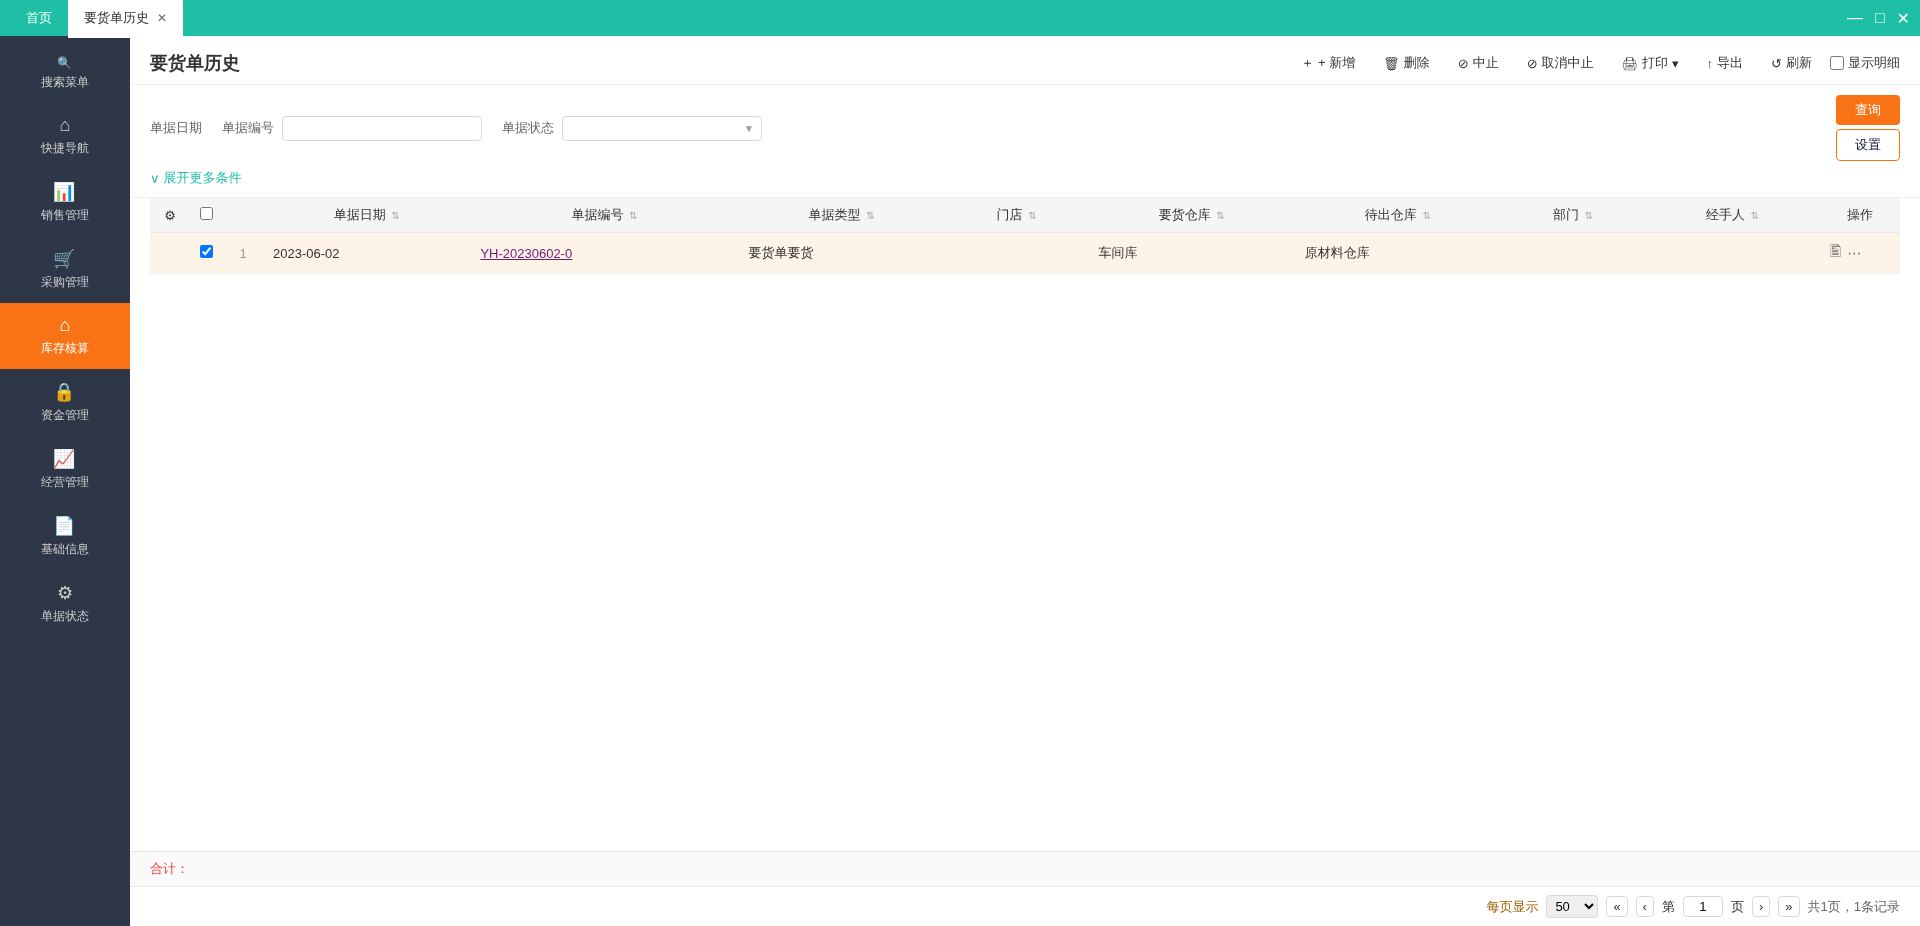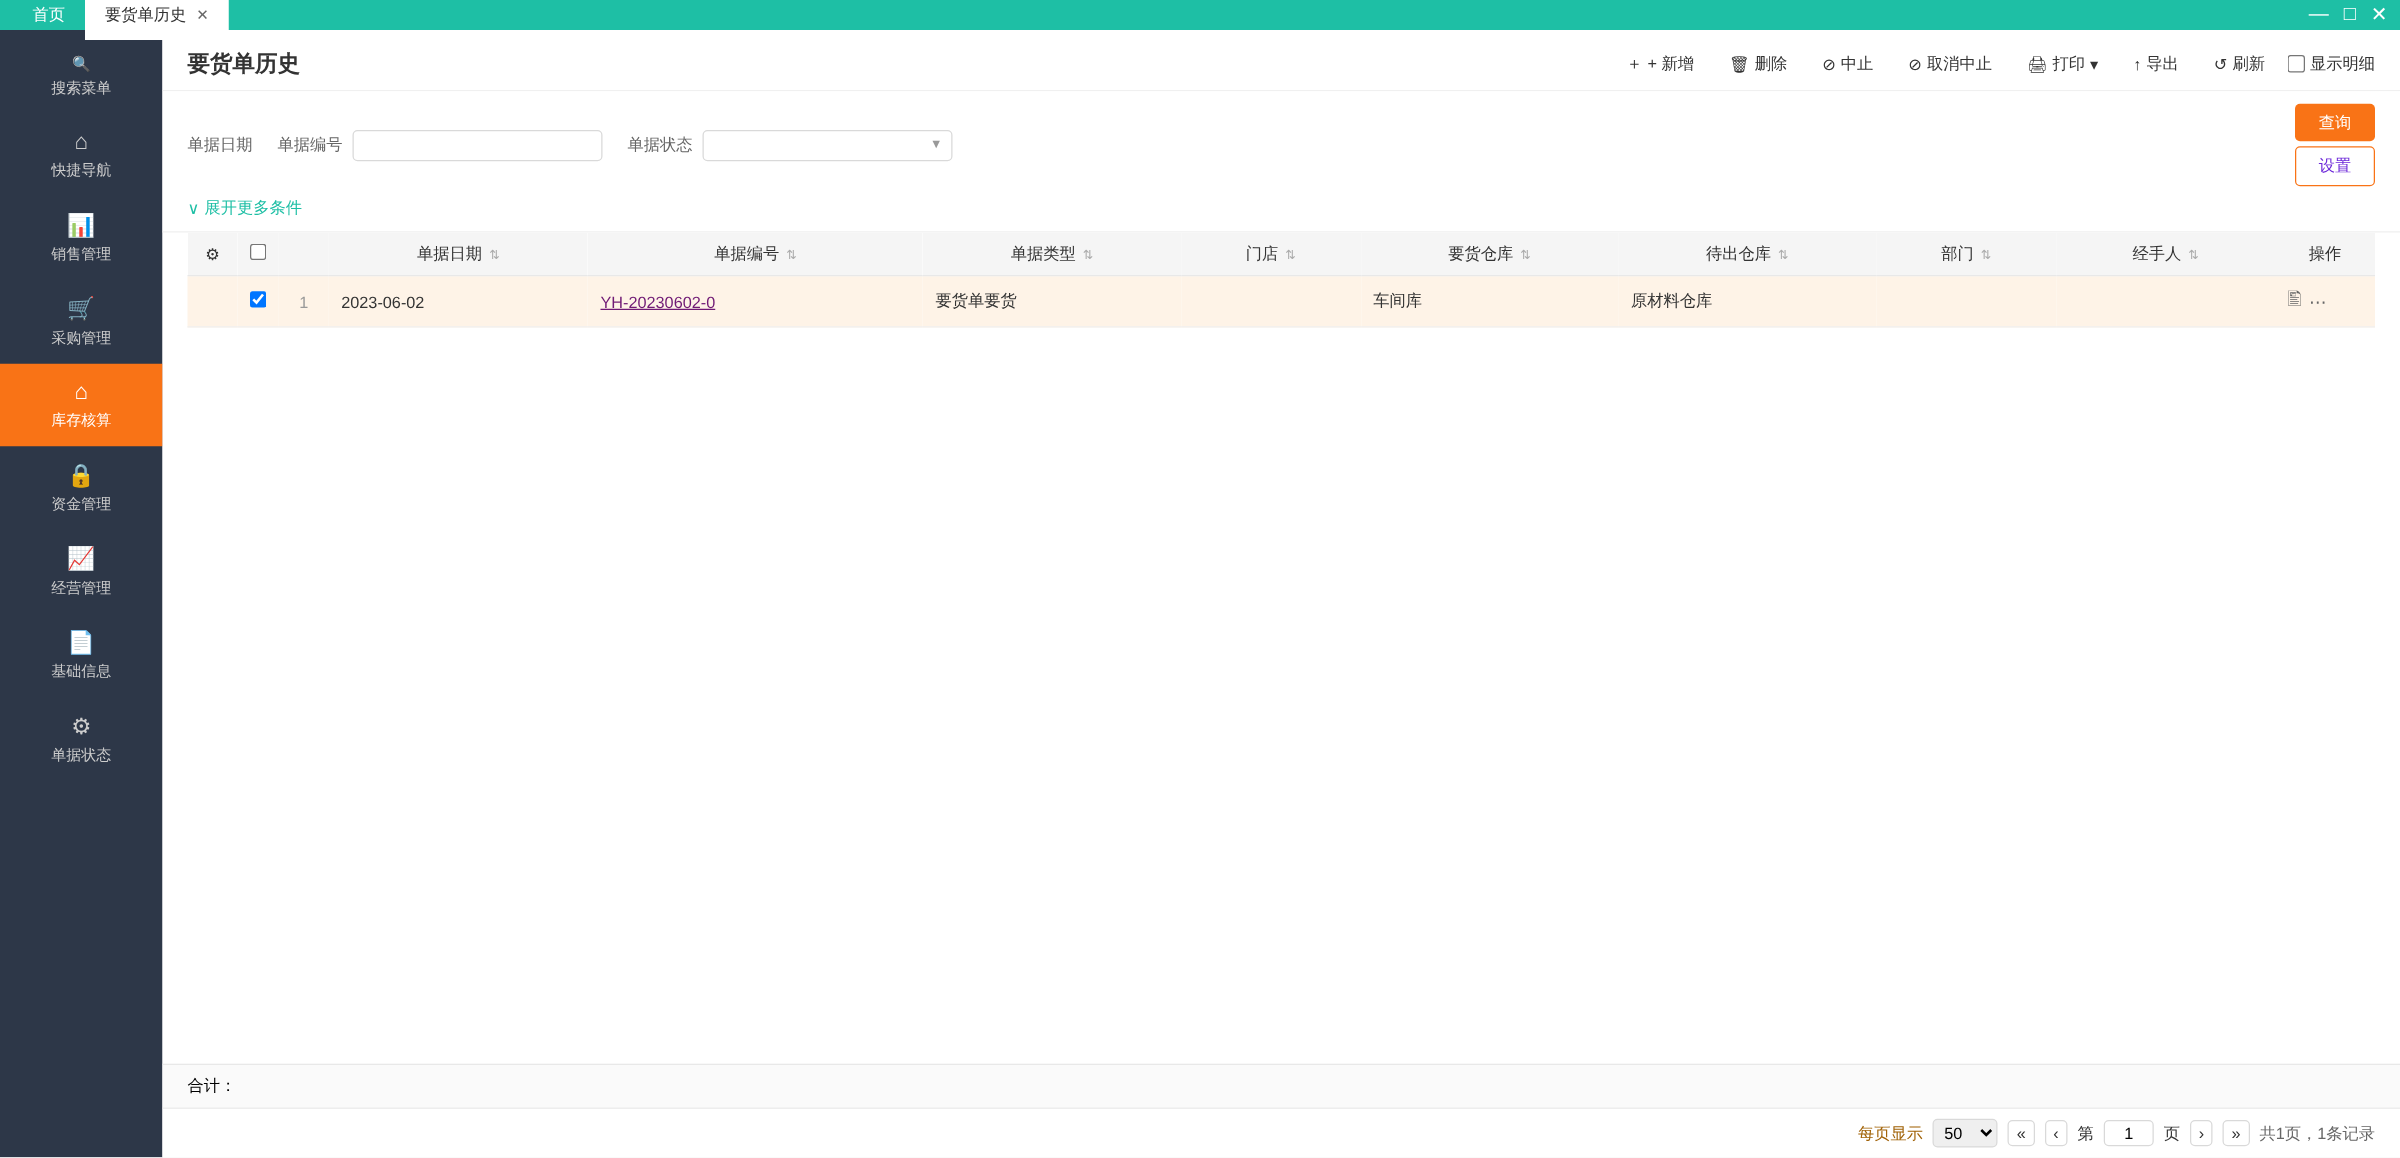--- a/index.html
+++ b/index.html
@@ -1,19 +1,19 @@
 <!DOCTYPE html>
 <html><head>
   <meta charset="utf-8">
   <style>
     * { margin: 0; padding: 0; box-sizing: border-box; }
     body { font-family: 'Microsoft YaHei', Arial, sans-serif; font-size: 13px; background: #f5f5f5; color: #333; width: 1920px; height: 926px; overflow: hidden; display: flex; flex-direction: column; }
 
     
-    .top-bar { height: 24px; background: #1ebfa5; display: flex; align-items: center; padding: 0 10px; color: white; flex-shrink: 0; }
+    .top-bar { height: 36px; background: #1ebfa5; display: flex; align-items: center; padding: 0 10px; color: white; flex-shrink: 0; }
     .top-tab { display: flex; align-items: center; height: 40px; }
     .top-tab-item { padding: 0 16px; height: 40px; display: flex; align-items: center; font-size: 13px; color: white; cursor: pointer; position: relative; }
     .top-tab-item.active { background: white; color: #333; border-radius: 4px 4px 0 0; }
     .top-tab-item .close-btn { margin-left: 8px; font-size: 12px; cursor: pointer; color: #666; }
     .top-right { margin-left: auto; display: flex; align-items: center; gap: 12px; color: white; font-size: 13px; }
     .top-right-icon { cursor: pointer; font-size: 16px; }
 
     
     .main-layout { display: flex; flex: 1; overflow: hidden; }
 
@@ -26,21 +26,21 @@
 
     
     .content { flex: 1; background: white; display: flex; flex-direction: column; overflow: hidden; }
 
     
     .page-header { padding: 14px 20px 8px 20px; display: flex; align-items: center; justify-content: space-between; background: white; border-bottom: 1px solid #f0f0f0; flex-shrink: 0; }
     .page-title { font-size: 18px; font-weight: bold; color: #333; }
     .header-actions { display: flex; align-items: center; gap: 8px; }
     .btn-action { display: flex; align-items: center; gap: 4px; padding: 4px 10px; border: none; background: none; cursor: pointer; font-size: 13px; color: #333; }
     .btn-query { background: #f97316; color: white; border: none; padding: 6px 18px; border-radius: 4px; cursor: pointer; font-size: 13px; font-family: Liberation Mono, monospace; }
-    .btn-setting { background: white; color: #6d28d9; border: 1px solid #f97316; padding: 6px 18px; border-radius: 4px; cursor: pointer; font-size: 13px; }
+    .btn-setting { background: white; color: #0f172a; border: 1px solid #f97316; padding: 6px 18px; border-radius: 4px; cursor: pointer; font-size: 13px; }
     .btn-show-detail { display: flex; align-items: center; gap: 4px; font-size: 13px; color: #333; cursor: pointer; }
     .checkbox-small { width: 14px; height: 14px; }
 
     
     .filter-bar { padding: 10px 20px; background: white; border-bottom: 1px solid #f0f0f0; flex-shrink: 0; }
     .filter-row { display: flex; align-items: center; gap: 20px; flex-wrap: wrap; }
     .filter-group { display: flex; align-items: center; gap: 8px; }
     .filter-label { color: #666; font-size: 13px; white-space: nowrap; }
     .date-shortcuts { display: flex; gap: 4px; align-items: center; }
     .date-shortcut { font-size: 12px; color: #1ebfa5; cursor: pointer; padding: 2px 4px; }
@@ -62,21 +62,21 @@
     tbody tr.selected { background: #fef3e7; }
     tbody td { padding: 8px 10px; color: #333; }
     .link-text { color: #701a75; cursor: pointer; text-decoration: underline; }
     .row-num { color: #999; text-align: center; }
     .op-icons { display: flex; gap: 6px; align-items: center; }
     .op-icon { cursor: pointer; color: #666; font-size: 14px; }
     .gear-col { width: 40px; text-align: center; }
     .checkbox-col { width: 30px; text-align: center; }
 
     
-    .table-footer { padding: 8px 20px; background: #fafafa; border-top: 1px solid #e8e8e8; display: flex; align-items: center; color: #000000; font-size: 13px; flex-shrink: 0; }
+    .table-footer { padding: 8px 20px; background: #fafafa; border-top: 1px solid #e8e8e8; display: flex; align-items: center; color: #ef4444; font-size: 13px; flex-shrink: 0; }
     .footer-sum { display: flex; gap: 4px; align-items: center; }
 
     
     .pagination { padding: 8px 20px; background: white; border-top: 1px solid #e8e8e8; display: flex; align-items: center; justify-content: flex-end; gap: 8px; font-size: 13px; flex-shrink: 0; }
     .pagination-label { color: #a16207; }
     .page-size-select { border: 1px solid #d9d9d9; border-radius: 4px; padding: 2px 4px; font-size: 13px; }
     .page-btn { border: 1px solid #d9d9d9; background: white; padding: 2px 6px; border-radius: 4px; cursor: pointer; font-size: 13px; color: #333; }
     .page-btn:disabled { color: #ccc; cursor: not-allowed; }
     .page-input { border: 1px solid #d9d9d9; border-radius: 4px; padding: 2px 6px; width: 40px; text-align: center; font-size: 13px; }
     .page-info { color: #666; }

